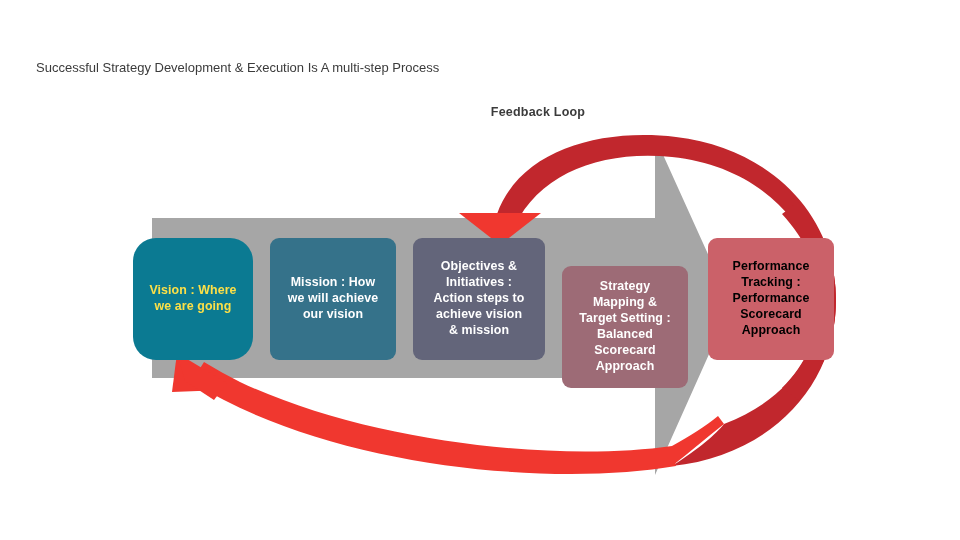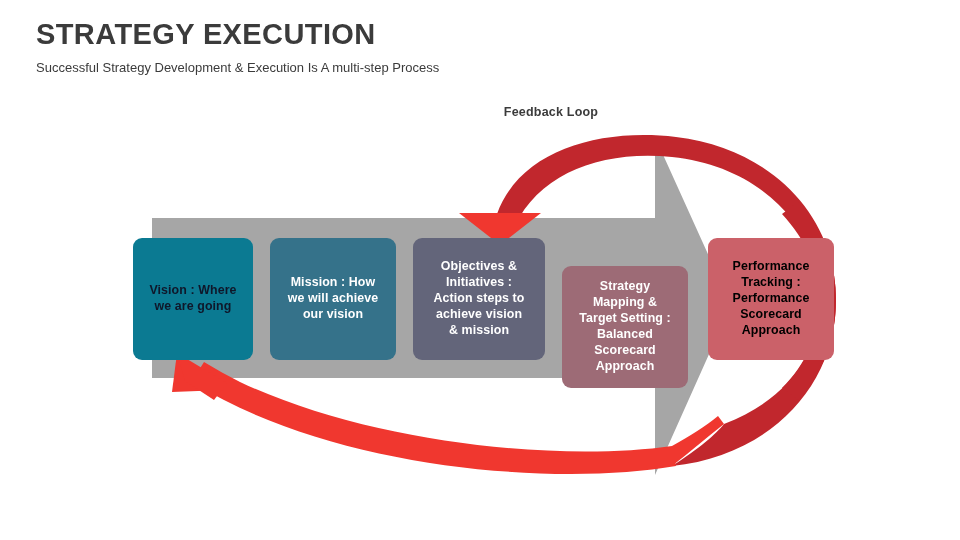--- a/index.html
+++ b/index.html
@@ -25,21 +25,21 @@
     white-space:nowrap;
   }
 
   .feedback-label{
     position:absolute;left:0;top:105px;width:960px;
     text-align:center;
     font-size:12.5px;font-weight:bold;color:#3b3b3b;
     letter-spacing:.2px;
     pointer-events:none;
   }
-  .feedback-label span{position:relative;left:71px;}
+  .feedback-label span{position:relative;left:58px;}
 
   #diagram{position:absolute;left:0;top:0;width:960px;height:540px;}
 
   .node{
     position:absolute;
     border-radius:9px;
     color:#ffffff;
     display:flex;align-items:center;justify-content:center;
     text-align:center;
     font-size:12.4px;
@@ -55,21 +55,20 @@
   #node1{left:270px;top:238px;width:126px;height:122px;}
   #node2{left:413px;top:238px;width:132px;height:122px;}
   #node3{left:562px;top:238px;width:126px;height:122px;margin-top:28px;}
   #node4{left:708px;top:238px;width:126px;height:122px;}
 </style>
 </head>
 <body style="background: rgb(255, 255, 255);">
 
 <div id="stage">
 
-  <div class="title" style="color: rgb(59, 59, 59);">STRATEGY EXECUTION</div>
   <div class="subtitle" style="color: rgb(59, 59, 59);">Successful Strategy Development &amp; Execution Is A multi-step Process</div>
 
   <svg id="diagram" viewBox="0 0 960 540">
 
     <polygon points="152,218 655,218 655,137 731,305 655,475 655,378 152,378" fill="#a6a6a6"></polygon>
 
     <path d="M 497,214
              C 520,150 600,128 676,137
              C 770,148 836,215 836,300
              C 836,388 768,456 672,466
@@ -93,21 +92,21 @@
     <polygon points="177,353 227,383 214,400 185,381" fill="#f0372f"></polygon>
 
     <path d="M 836,300 C 836,262 822,228 798,202 L 782,214 C 804,238 820,268 820,300
              C 820,334 806,364 782,388 L 798,400 C 822,374 836,340 836,300 Z" fill="#c1272d"></path>
   </svg>
 
   <div class="feedback-label">
     <span>Feedback Loop</span>
   </div>
 
-  <div class="node" id="node0" style="background: rgb(11, 122, 146); color: #0f172a;">
+  <div class="node" id="node0" style="background: rgb(11, 122, 146); color: #fde047; border-radius: 23px;">
     <span class="label">Vision : Where
 we are going</span>
   </div>
 
   <div class="node" id="node1" style="background: rgb(53, 114, 138); color: rgb(255, 255, 255);">
     <span class="label">Mission : How
 we will achieve
 our vision</span>
   </div>
 

